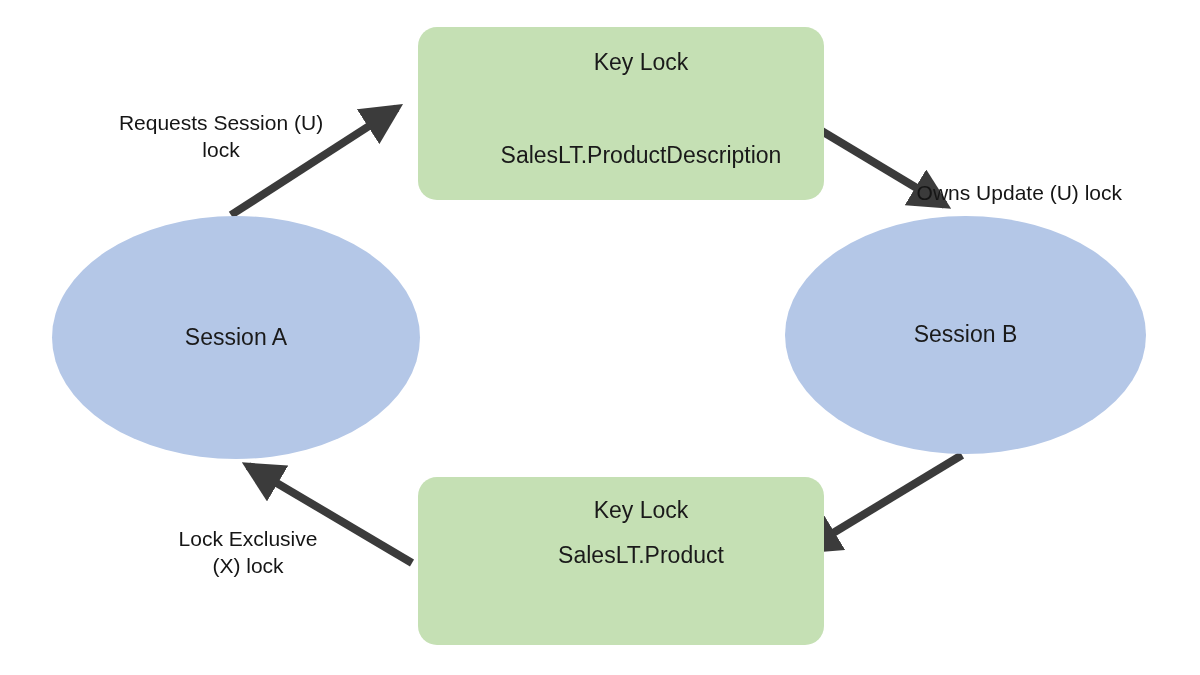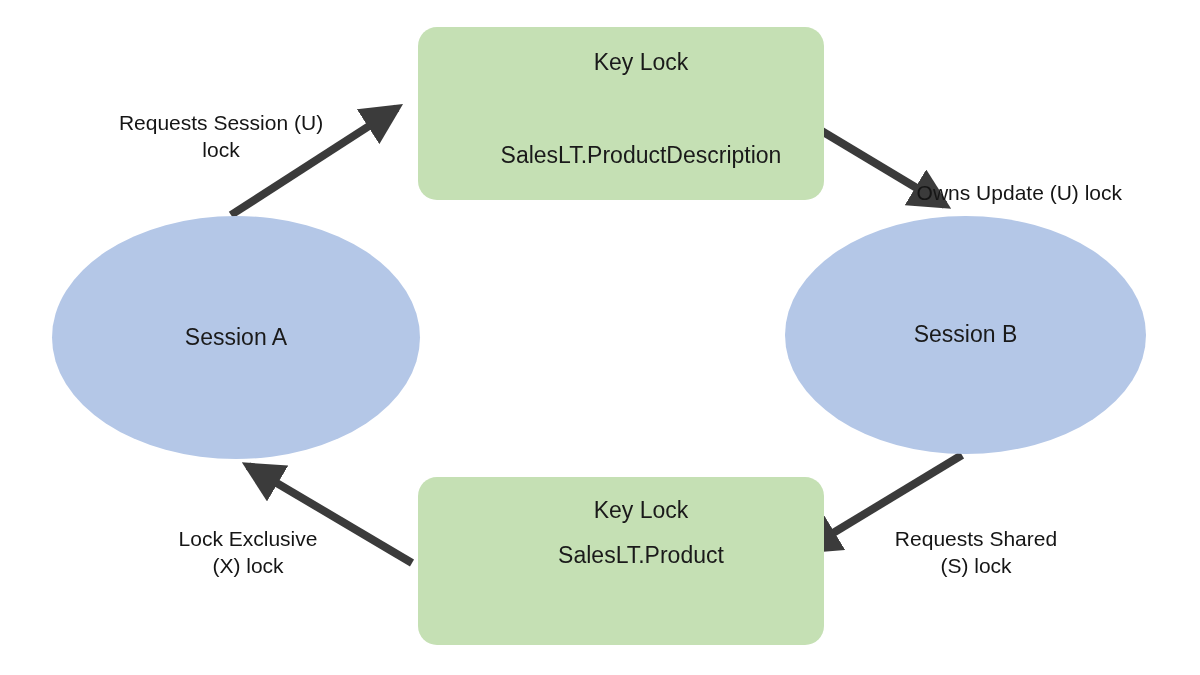--- a/index.html
+++ b/index.html
@@ -129,16 +129,14 @@
   </div>
 
   <div id="label-requests-update" class="edge-label">Requests Session (U)
 lock</div>
 
   <div id="label-owns-update" class="edge-label">Owns Update (U) lock</div>
 
   <div id="label-owns-exclusive" class="edge-label">Lock Exclusive
 (X) lock</div>
 
-  <div id="label-requests-shared" class="edge-label">Requests Shared
-(S) lock</div>
 
 </div>
 
 </body></html>

